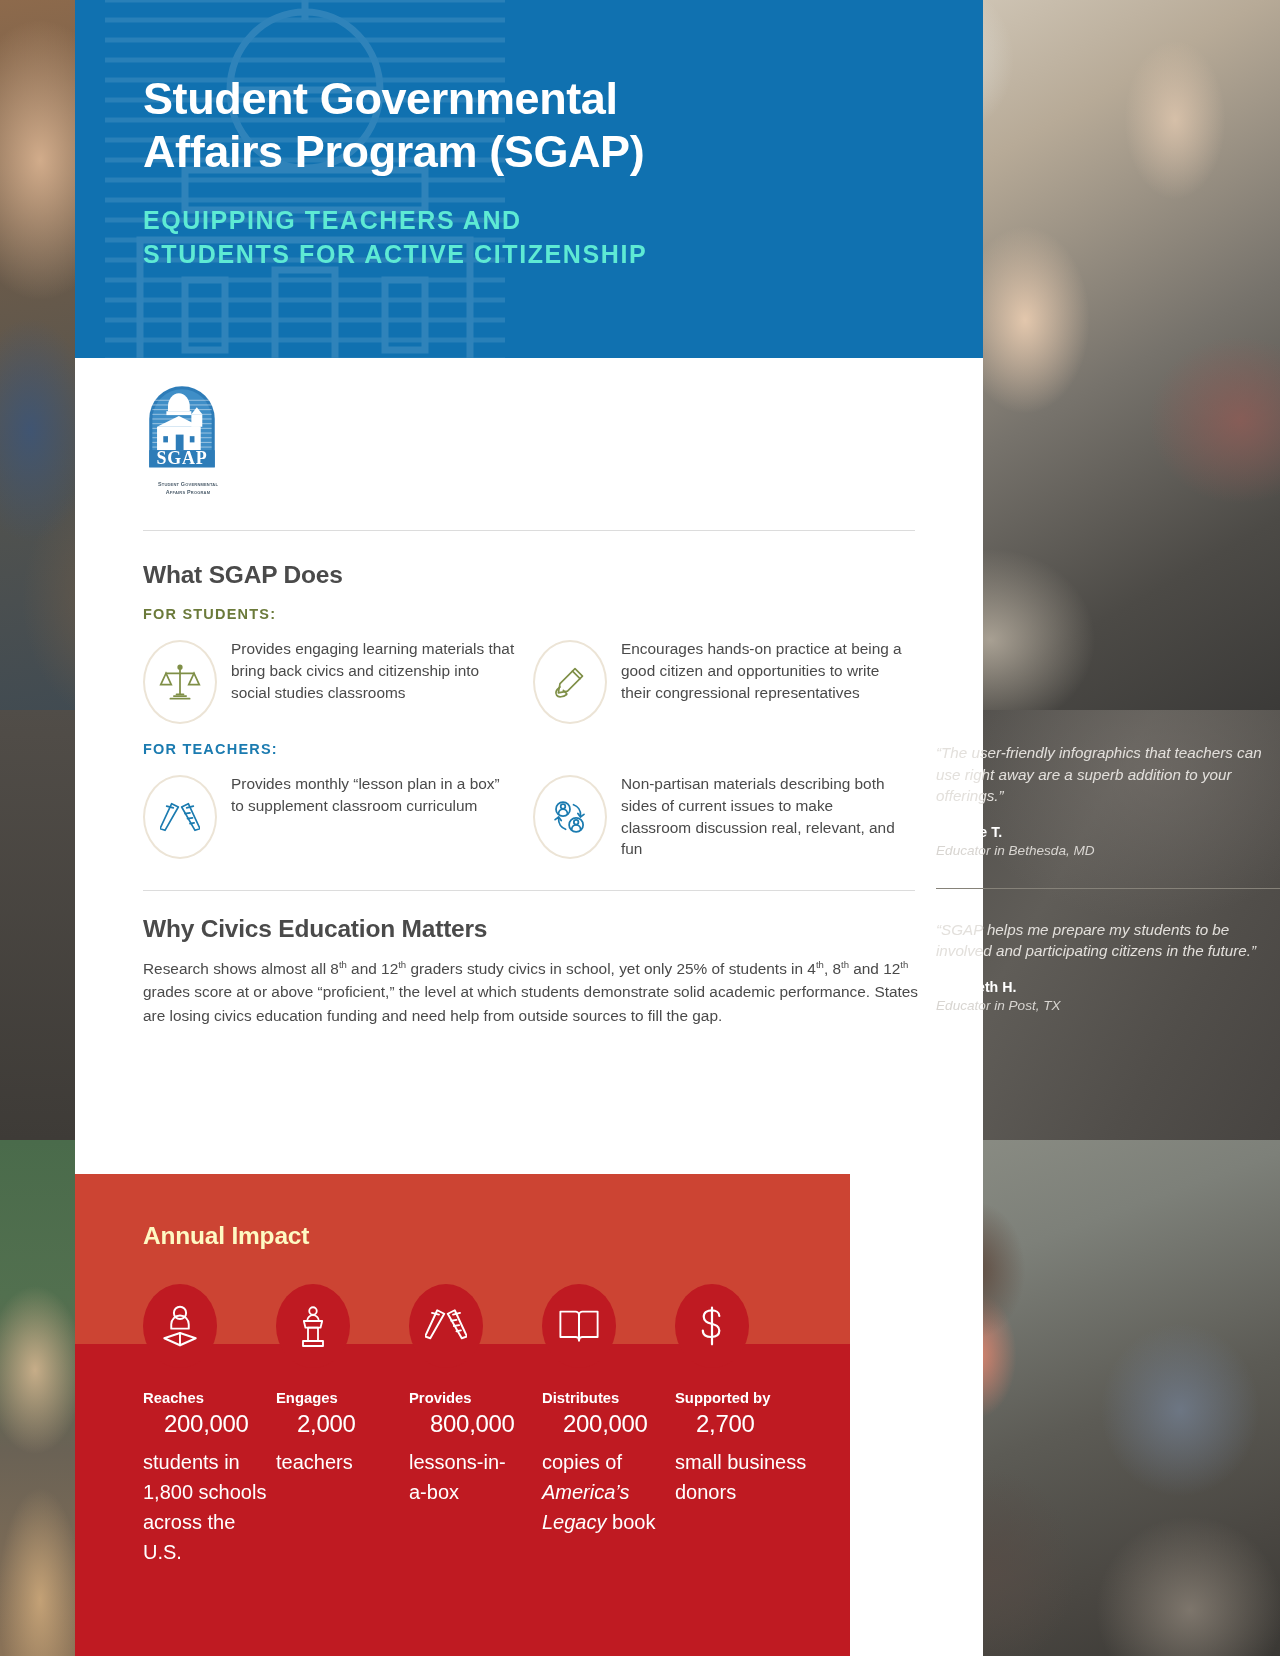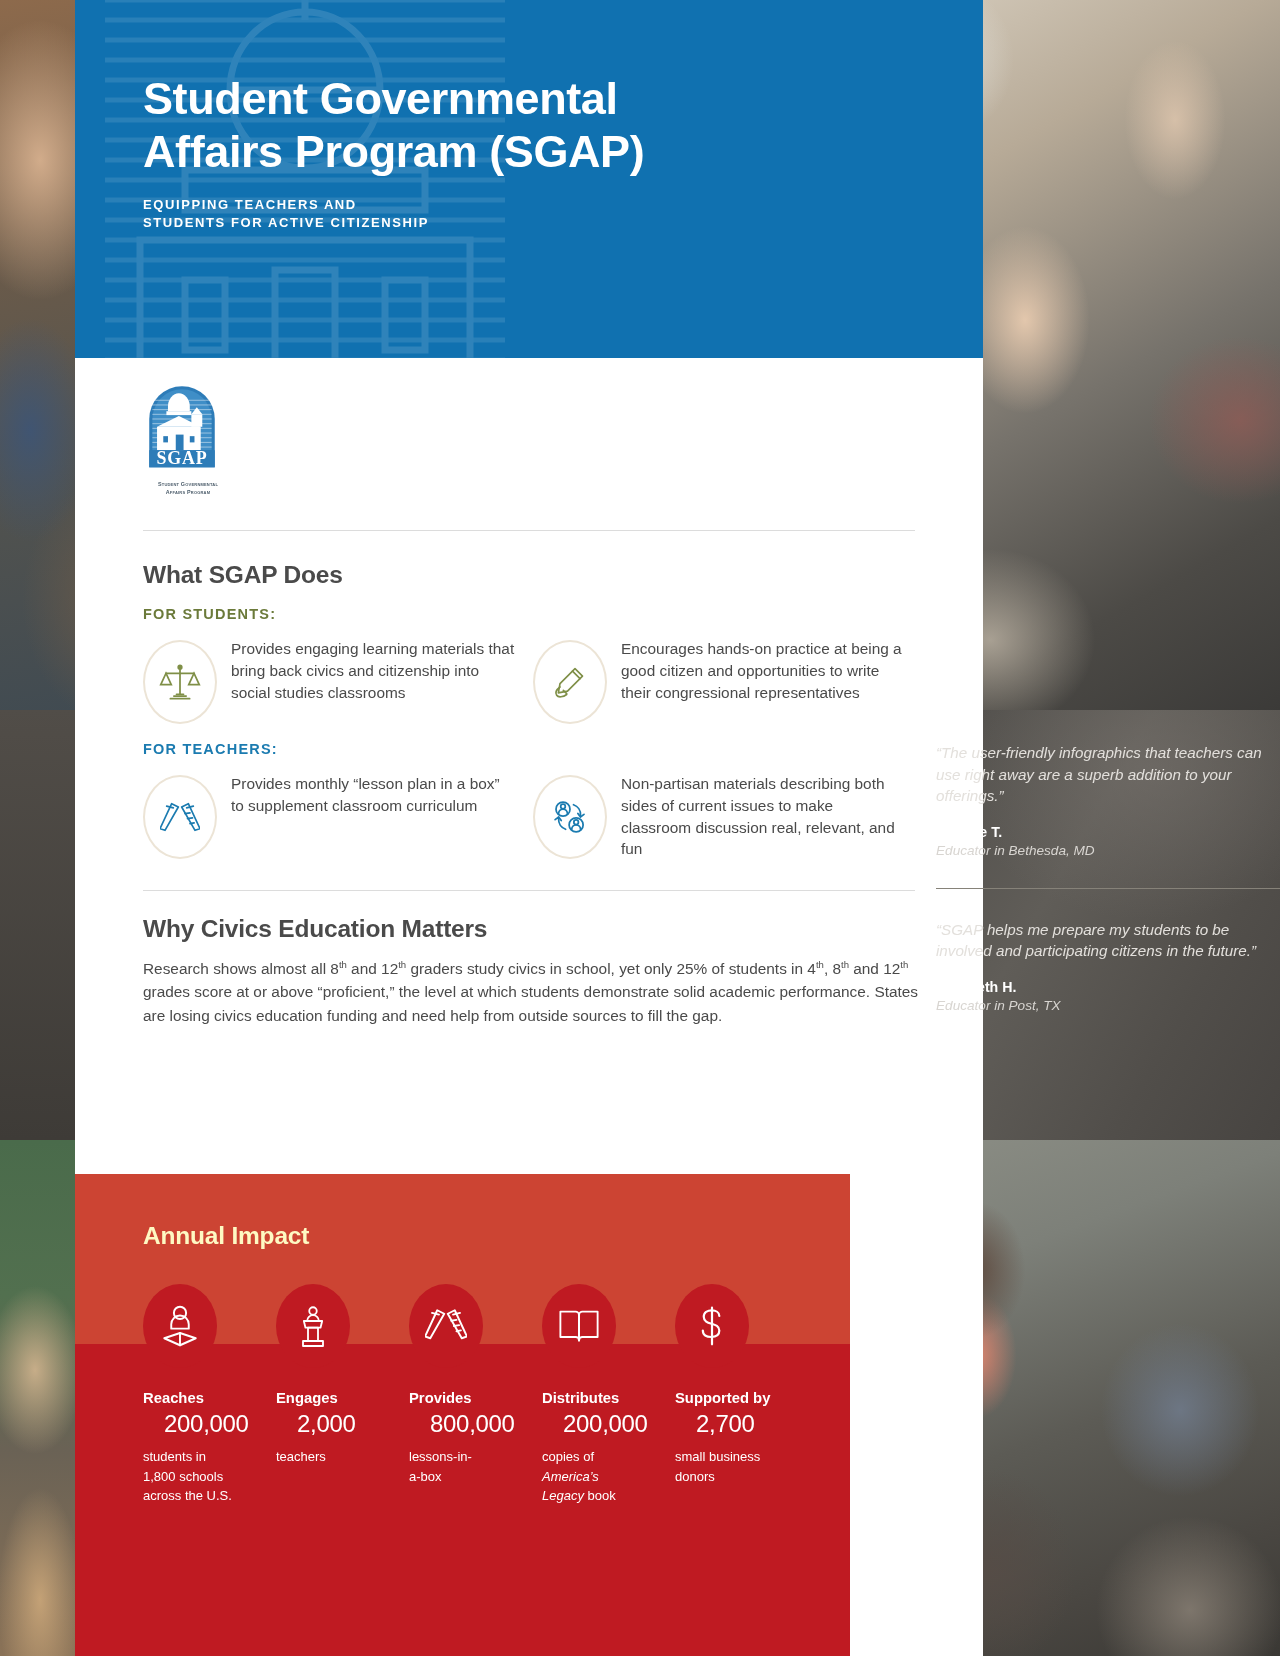--- a/index.html
+++ b/index.html
@@ -79,22 +79,22 @@
   .header-watermark{
     position:absolute; left:-30px; top:-60px; width:520px; height:480px;
     opacity:.13;
   }
   .header-inner{ position:relative; padding:72px 60px 0 68px; }
   .title{
     font-size:45px; line-height:1.18; font-weight:bold; color:#ffffff;
     letter-spacing:-.4px;
   }
   .subtitle{
-    margin-top:18px; font-size:13px; line-height:1.35; font-weight:bold;
-    color:#ffffff; letter-spacing:1.6px;
+    margin-top:26px; font-size:25px; line-height:1.35; font-weight:bold;
+    color:#5eead4; letter-spacing:1.6px;
   }
 
   
   .tagline-row{ display:flex; align-items:flex-start; padding:22px 60px 0 68px; }
   .logo-wrap{ width:90px; flex:0 0 90px; }
   .logo-badge{ width:78px; }
   .logo-caption{
     margin-top:2px; text-align:center; color:#4c5d6b;
     font-size:5.4px; font-weight:bold; letter-spacing:.2px; line-height:1.5;
     font-variant:small-caps;
@@ -155,21 +155,21 @@
     width:74px; height:84px; border-radius:50%; background:#bf1a22;
     display:flex; align-items:center; justify-content:center;
   }
   .stat-verb{
     margin-top:22px; color:#ffffff; font-size:14.8px; font-weight:bold;
   }
   .stat-number{
     margin-top:4px; color:#ffffff; font-size:24px; letter-spacing:-.3px;margin-left:21px;
   }
   .stat-desc{
-    margin-top:9px; color:#ffffff; font-size:13px; line-height:1.5;
+    margin-top:9px; color:#ffffff; font-size:20px; line-height:1.5;
   }
   .stat-desc i{ font-style:italic;text-align:center; }
 
   
   .testimonials{
     position:absolute; left:850px; top:710px; width:500px; height:430px;
     padding:32px 70px 0 86px;
   }
   .quote{
     color:#e3e0dc; font-size:15.2px; line-height:1.42; font-style:italic;

